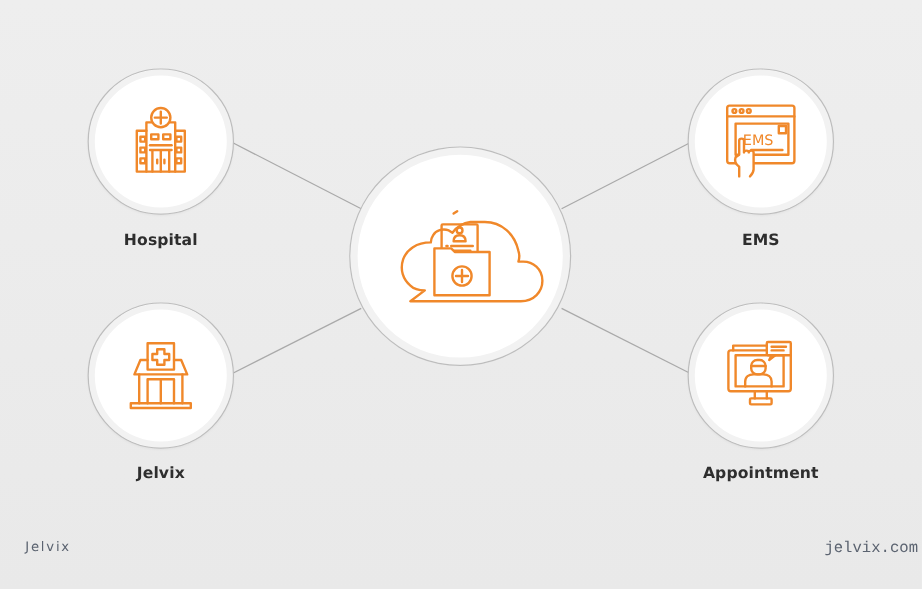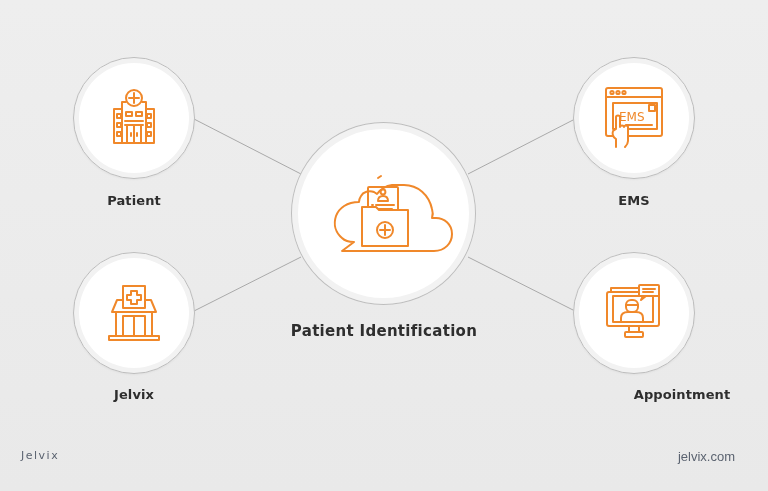--- a/index.html
+++ b/index.html
@@ -58,23 +58,23 @@
       position: absolute;
       left: 21px;
       top: 449px;
       font-family: "DejaVu Sans", sans-serif;
       font-size: 11px;
       color: #5b6370;
       letter-spacing: 1.5px;
     }
     .brand-right {
       position: absolute;
-      right: 33px;
+      right: 3px;
       top: 449px;
-      font-family: Liberation Sans, sans-serif;
+      font-family: Liberation Mono, monospace;
       font-size: 13px;
       color: #5b6370;
     }
   </style>
 </head>
 <body>
 
 <div class="canvas">
 
   <svg class="connectors" viewBox="0 0 768 491">
@@ -96,21 +96,21 @@
       <rect x="44" y="27" width="4" height="4"></rect>
       <rect x="44" y="36" width="4" height="4"></rect>
       <rect x="44" y="45" width="4" height="4"></rect>
       <rect x="23" y="25" width="6" height="4"></rect>
       <rect x="33" y="25" width="6" height="4"></rect>
       <path d="M22 38 h18 M24 38 v18 M38 38 v18 M31 38 v18"></path>
       <path d="M22 34 h18"></path>
       <path d="M28 46 v3 M34 46 v3"></path>
     </svg>
   </div>
-  <div class="label" style="left:134px; top:193px;">Patient</div>
+  <div class="label" style="left:134px; top:193px;">Hospital</div>
 
   <div class="node small" style="left:73px; top:252px;">
     <svg width="62" height="62" viewBox="0 0 62 62" fill="none" stroke="#f0882a" stroke-width="2" stroke-linejoin="round" stroke-linecap="round">
       <rect x="20" y="4" width="22" height="22"></rect>
       <path d="M28 10 h6 v4 h4 v5 h-4 v4 h-6 v-4 h-4 v-5 h4 z" transform="translate(0,-1) scale(1)"></path>
       <path d="M20 18 h-6 l-5 12 h44 l-5 -12 h-6"></path>
       <path d="M13 30 v24 M49 30 v24"></path>
       <path d="M20 34 h22 v20 M20 34 v20 M31 34 v20"></path>
       <path d="M6 54 h50 v4 h-50 z"></path>
     </svg>
@@ -141,33 +141,32 @@
       <rect x="36" y="3" width="20" height="11" rx="1" fill="#ffffff"></rect>
       <path d="M40 7 h12 M40 10 h10"></path>
       <path d="M40 14 l-2 4 l5 -4"></path>
       <rect x="23" y="18" width="12" height="12" rx="5"></rect>
       <path d="M23 23 h12"></path>
       <path d="M18 40 v-4 c0 -4 3 -6 7 -6 h8 c4 0 7 2 7 6 v4"></path>
       <path d="M26 44 v6 M36 44 v6"></path>
       <rect x="22" y="50" width="18" height="5" rx="1"></rect>
     </svg>
   </div>
-  <div class="label" style="left:634px; top:387px;margin-left:48px;">Appointment</div>
+  <div class="label" style="left:634px; top:387px;">Appointment</div>
 
   <div class="node big" style="left:291px; top:122px;">
     <svg width="144" height="86" viewBox="0 0 144 86" fill="none" stroke="#f0882a" stroke-width="2" stroke-linejoin="round" stroke-linecap="round">
       <path d="M30 80 h92 c11 0 18 -8 18 -17 c0 -10 -8 -16 -16 -16 h-4 c1 -3 1 -6 0 -9 c-3 -14 -14 -24 -28 -24 h-12 c-8 1 -12 5 -15 9 l-3 -2 c-5 -2 -11 0 -13 4 c-2 3 -2 5 -2 6 c-12 0 -20 6 -23 14 c-3 9 0 17 6 22 c3 3 7 4 12 4 z"></path>
       <path d="M69 5 l-3 2" stroke-width="2"></path>
       <rect x="56" y="16" width="30" height="32" rx="1"></rect>
       <circle cx="71" cy="21" r="2.4"></circle>
       <path d="M66 30 c0 -4 2 -5 5 -5 c3 0 5 1 5 5 z"></path>
       <path d="M60 34 h1 M64 34 h18 M60 38 h1 M64 38 h16"></path>
       <path d="M50 36 h14 l3 3 h29 v36 h-46 z" fill="#ffffff"></path>
       <circle cx="73" cy="59" r="8"></circle>
       <path d="M73 54 v10 M68 59 h10"></path>
     </svg>
   </div>
-  <div class="label center" style="left:384px; top:322px;">Patient Identification</div>
 
   <div class="brand-left">Jelvix</div>
   <div class="brand-right">jelvix.com</div>
 
 </div>
 
 </body></html>

